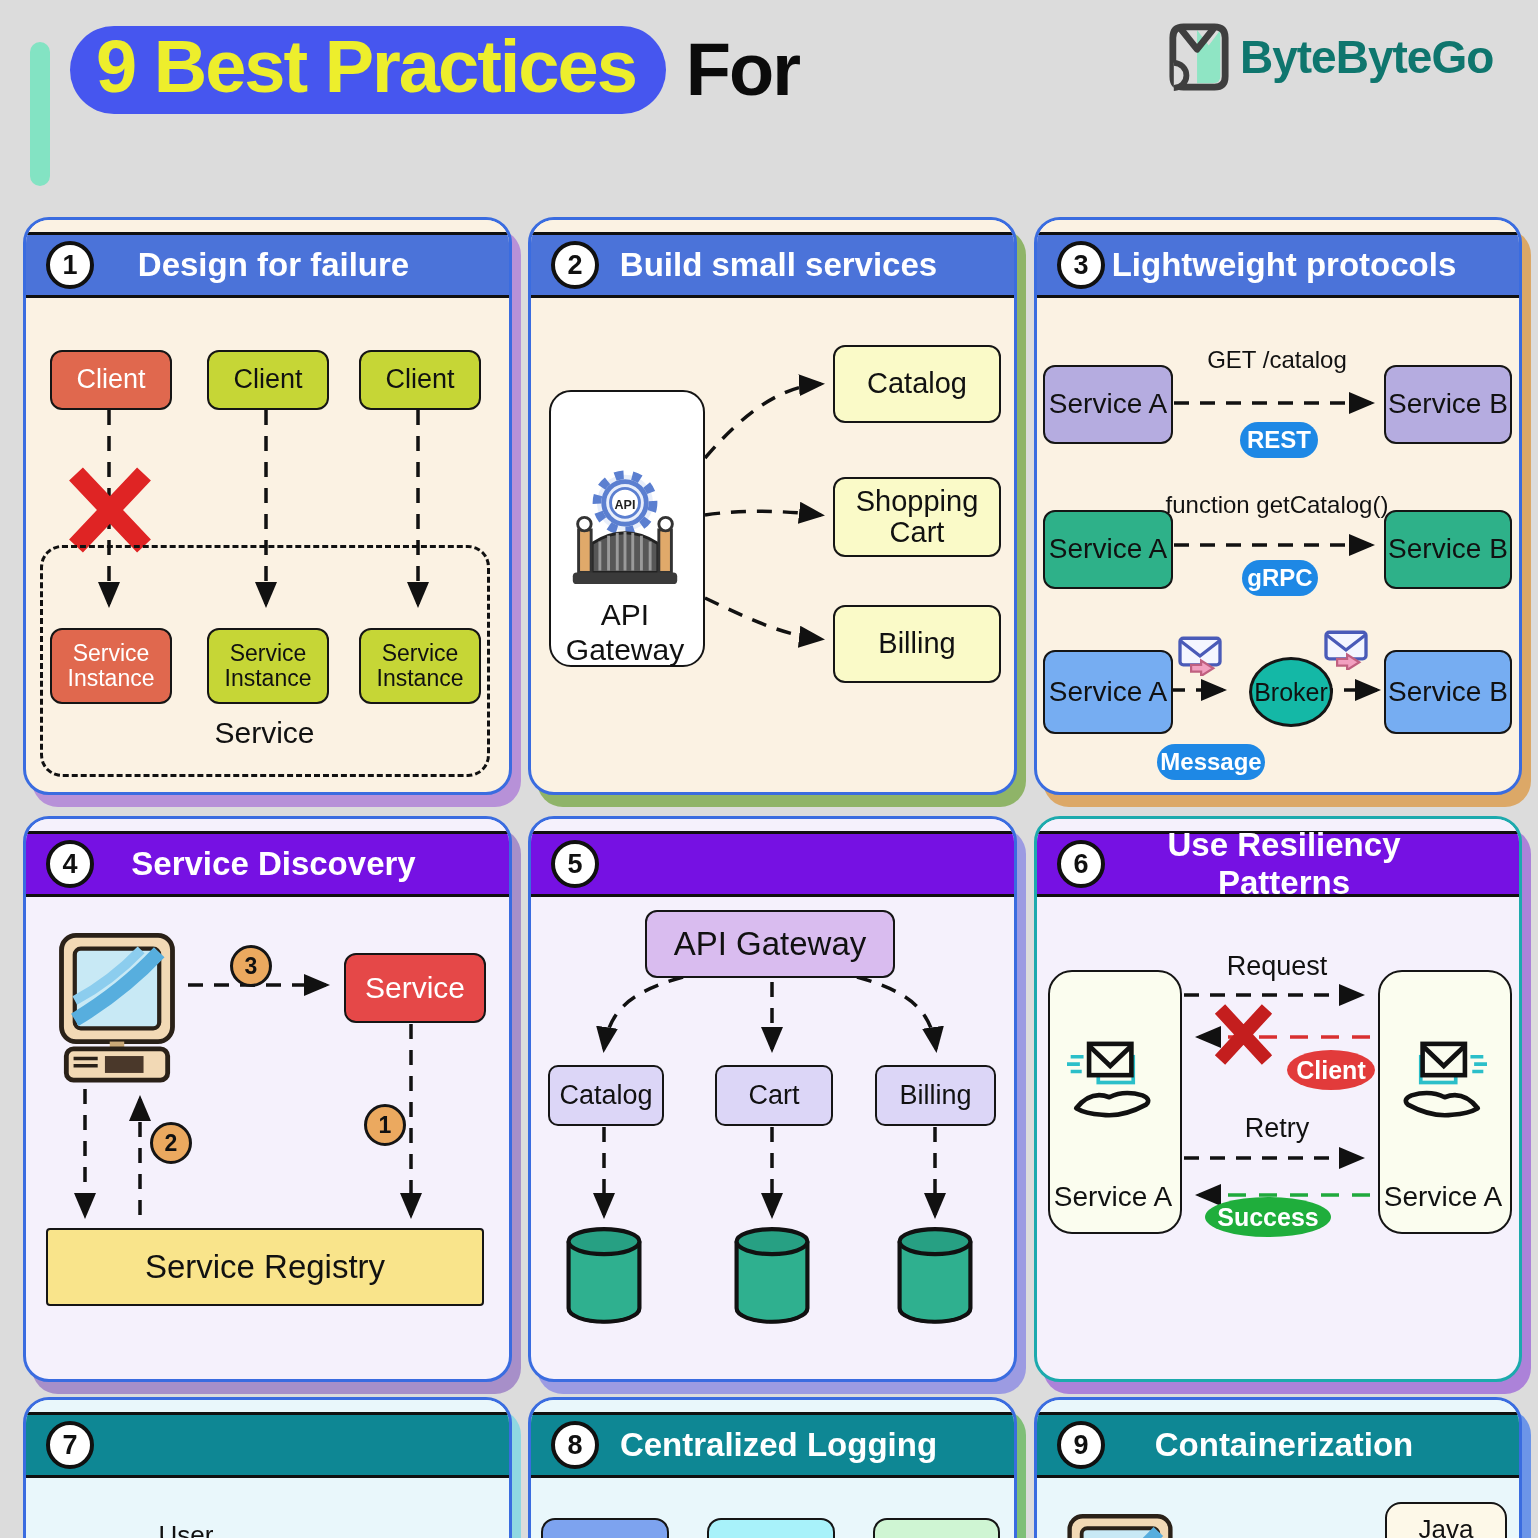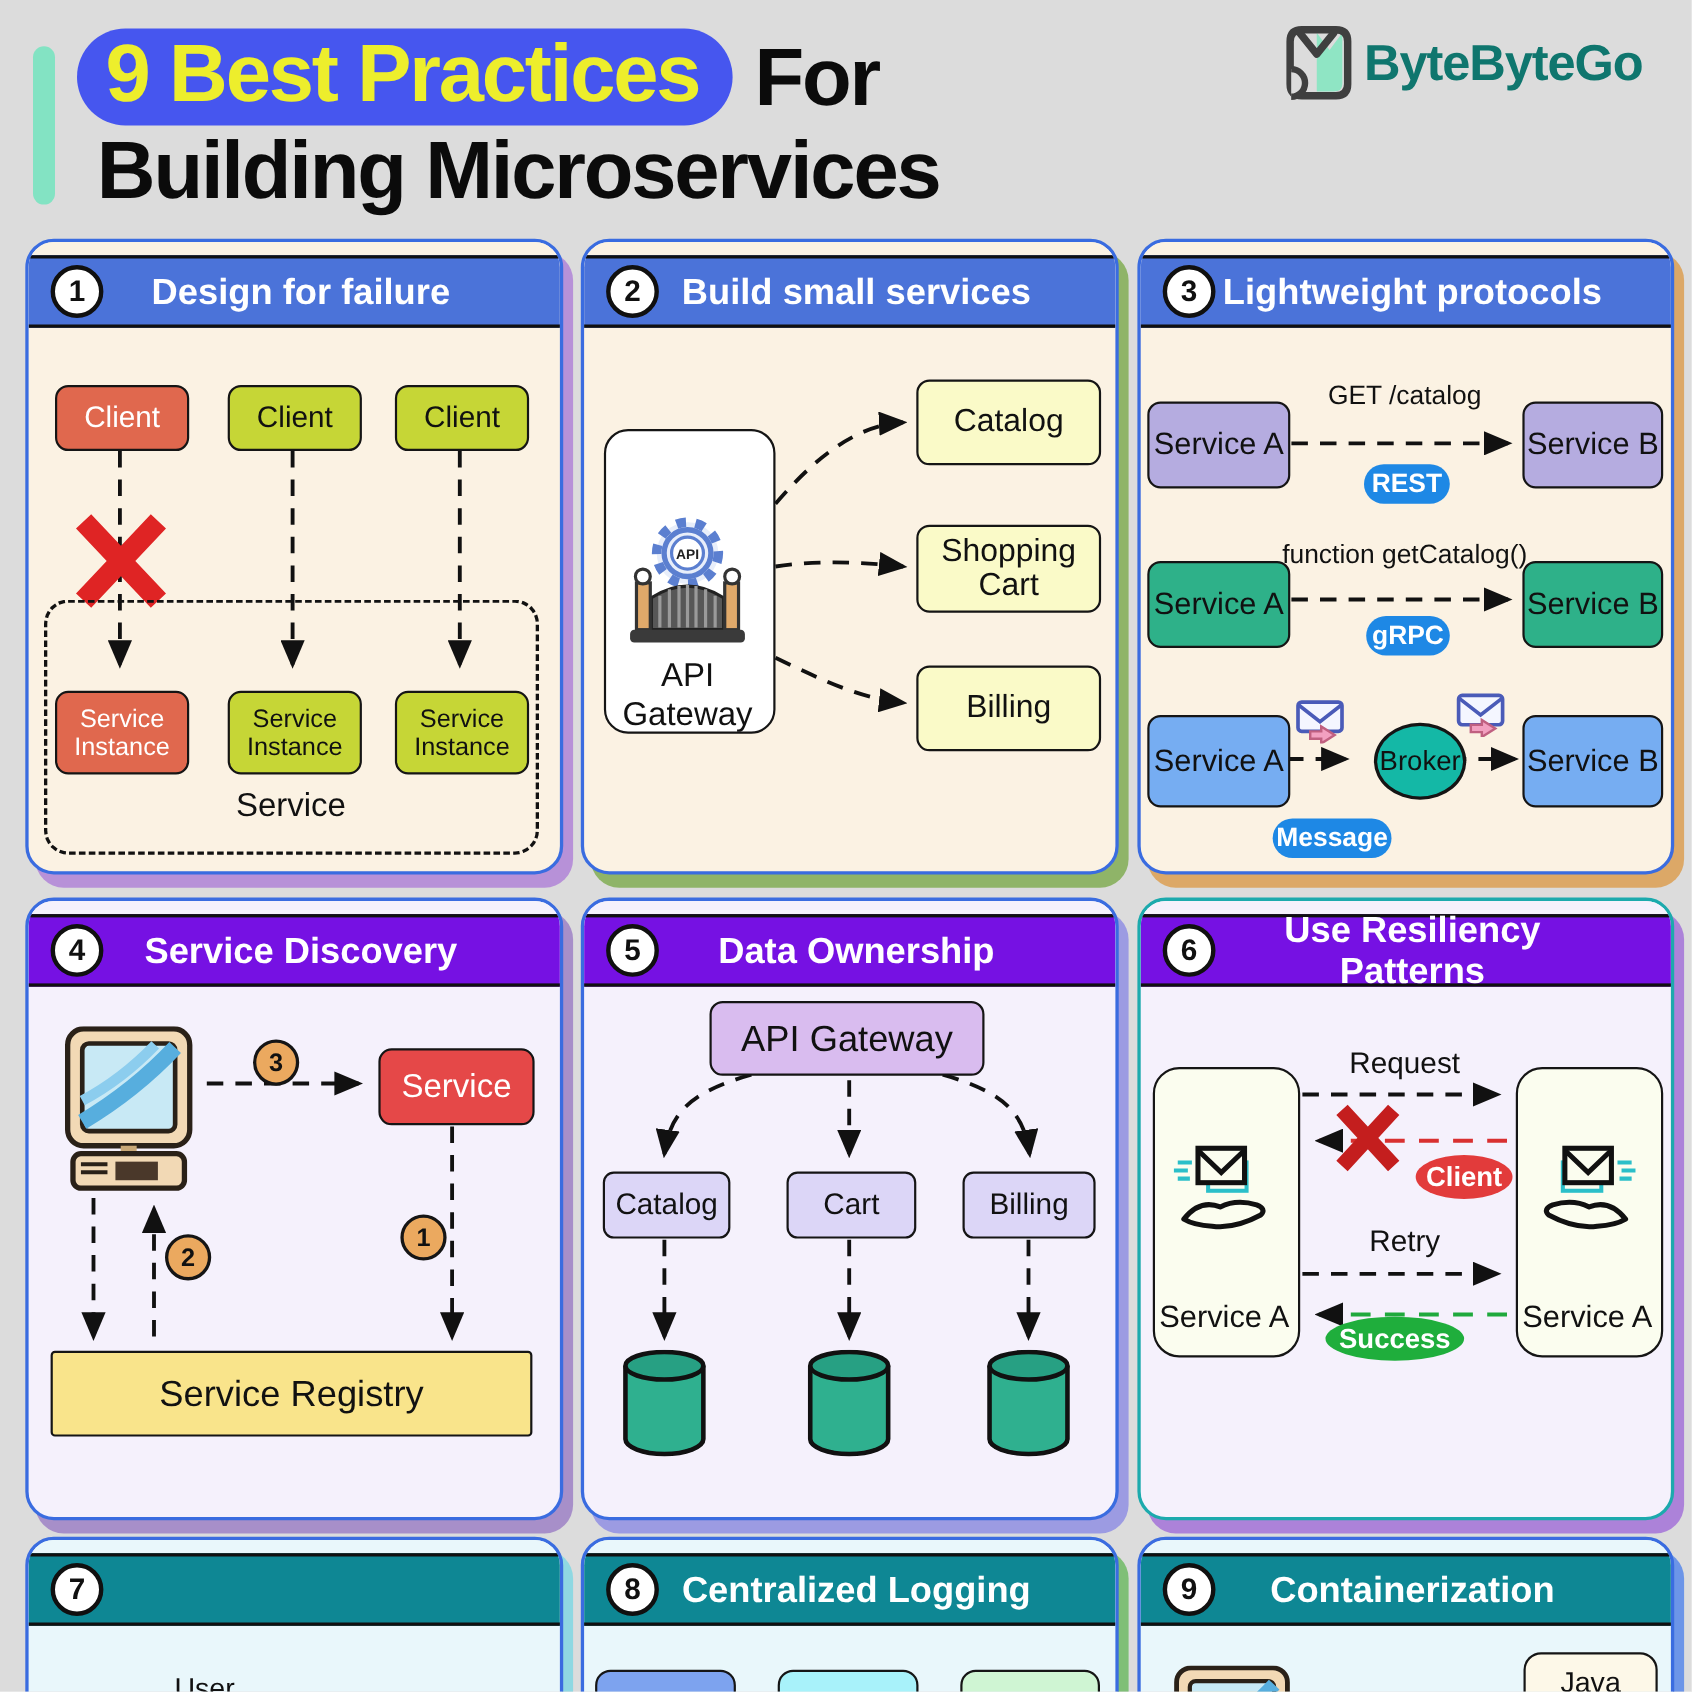--- a/index.html
+++ b/index.html
@@ -44,21 +44,20 @@
     <path d="M0,0 L26,11 L0,22 Z" fill="#111"></path>
   </marker>
  </defs>
 </svg>
 
 <div class="accent-bar"></div>
 <div class="title-line1">
   <span class="title-pill">9 Best Practices</span>
   <span class="title-rest">For</span>
 </div>
-<div class="title-line2">Building Microservices</div>
 
 <div class="brand">
   <svg width="62" height="70" viewBox="0 0 64 72">
     <path d="M30,8 L42,24 L54,8 L54,56 Q54,63 46,63 L30,63 Z" fill="#8fe5c4"></path>
     <path d="M16,5 H48 Q59,5 59,16 V56 Q59,67 48,67 H16 Q5,67 5,56 V16 Q5,5 16,5 Z" fill="none" stroke="#3f3f3f" stroke-width="7"></path>
     <path d="M14,8 L30,28 L46,8" fill="none" stroke="#3f3f3f" stroke-width="7" stroke-linecap="round" stroke-linejoin="round"></path>
     <path d="M6,42 a13,13 0 0 1 13,13 a13,13 0 0 1 -13,13" fill="#dcdcdc" stroke="#3f3f3f" stroke-width="6"></path>
   </svg>
   <span class="brand-text">ByteByteGo</span>
 </div>
@@ -200,21 +199,20 @@
     <div class="obadge" style="left:338px;top:207px;">1</div>
     <div class="obadge" style="left:124px;top:225px;">2</div>
     <div class="bx" style="left:20px;top:331px;width:434px;height:74px;background:#f9e48b;font-size:33px;border-radius:4px;">Service Registry</div>
   </div>
 </div>
 
 <div class="card" style="left:528px;top:816px;width:483px;height:560px;background:#f5f1fc;box-shadow:9px 12px 0 #9c9be2;">
   <div class="card-strip" style="background:#f5f1fc"></div>
   <div class="card-hdr" style="background:#7611e3">
     <div class="num-badge">5</div>
-    <div class="card-title">Data Ownership</div>
   </div>
   <div class="card-body" style="height:476px;">
     <svg class="ov" width="477" height="476">
       <path d="M152,80 C95,96 78,116 73,152" fill="none" stroke="#111" stroke-width="3.5" stroke-dasharray="15 11" marker-end="url(#ah)"></path>
       <path d="M241,85 V152" fill="none" stroke="#111" stroke-width="3.5" stroke-dasharray="15 11" marker-end="url(#ah)"></path>
       <path d="M326,80 C383,96 400,116 405,152" fill="none" stroke="#111" stroke-width="3.5" stroke-dasharray="15 11" marker-end="url(#ah)"></path>
       <path d="M73,230 V318" fill="none" stroke="#111" stroke-width="3.5" stroke-dasharray="15 11" marker-end="url(#ah)"></path>
       <path d="M241,230 V318" fill="none" stroke="#111" stroke-width="3.5" stroke-dasharray="15 11" marker-end="url(#ah)"></path>
       <path d="M404,230 V318" fill="none" stroke="#111" stroke-width="3.5" stroke-dasharray="15 11" marker-end="url(#ah)"></path>
     </svg>

